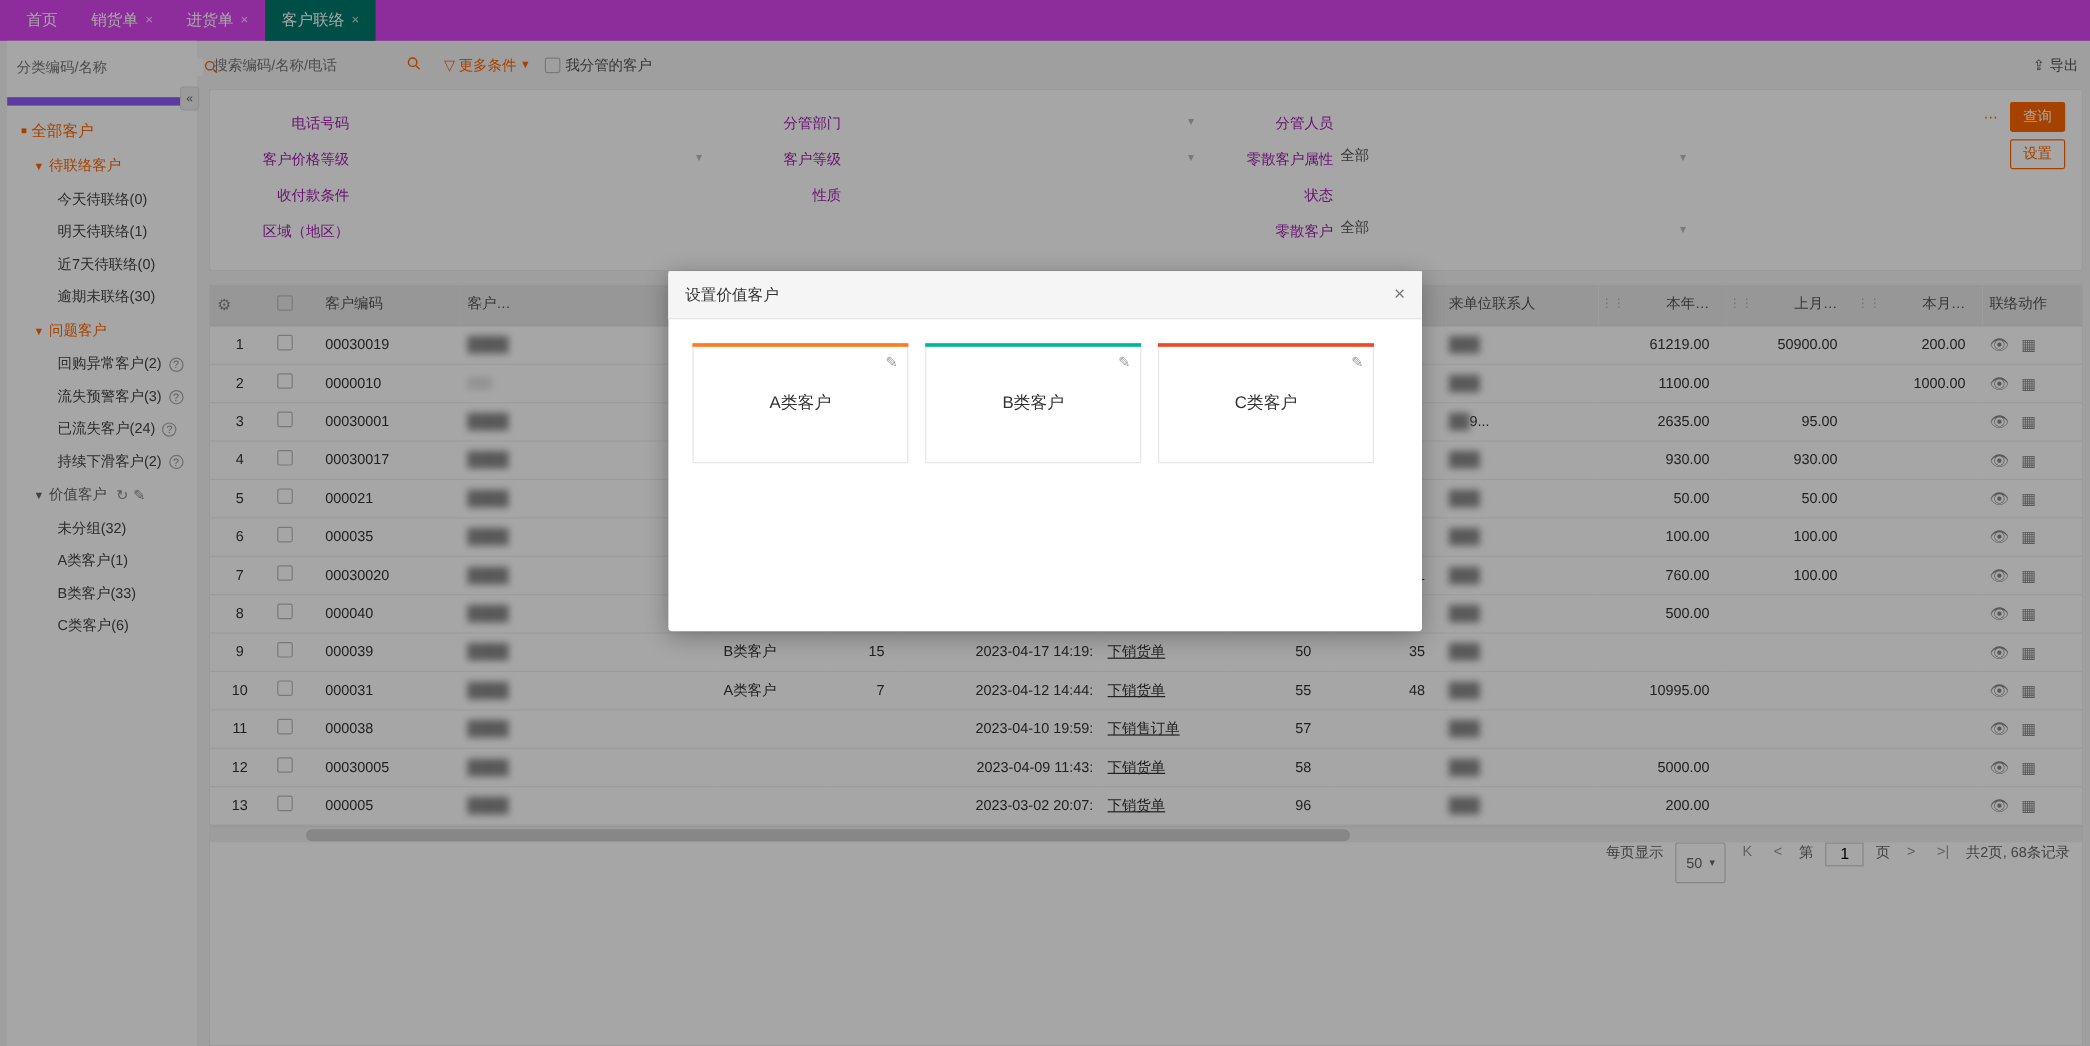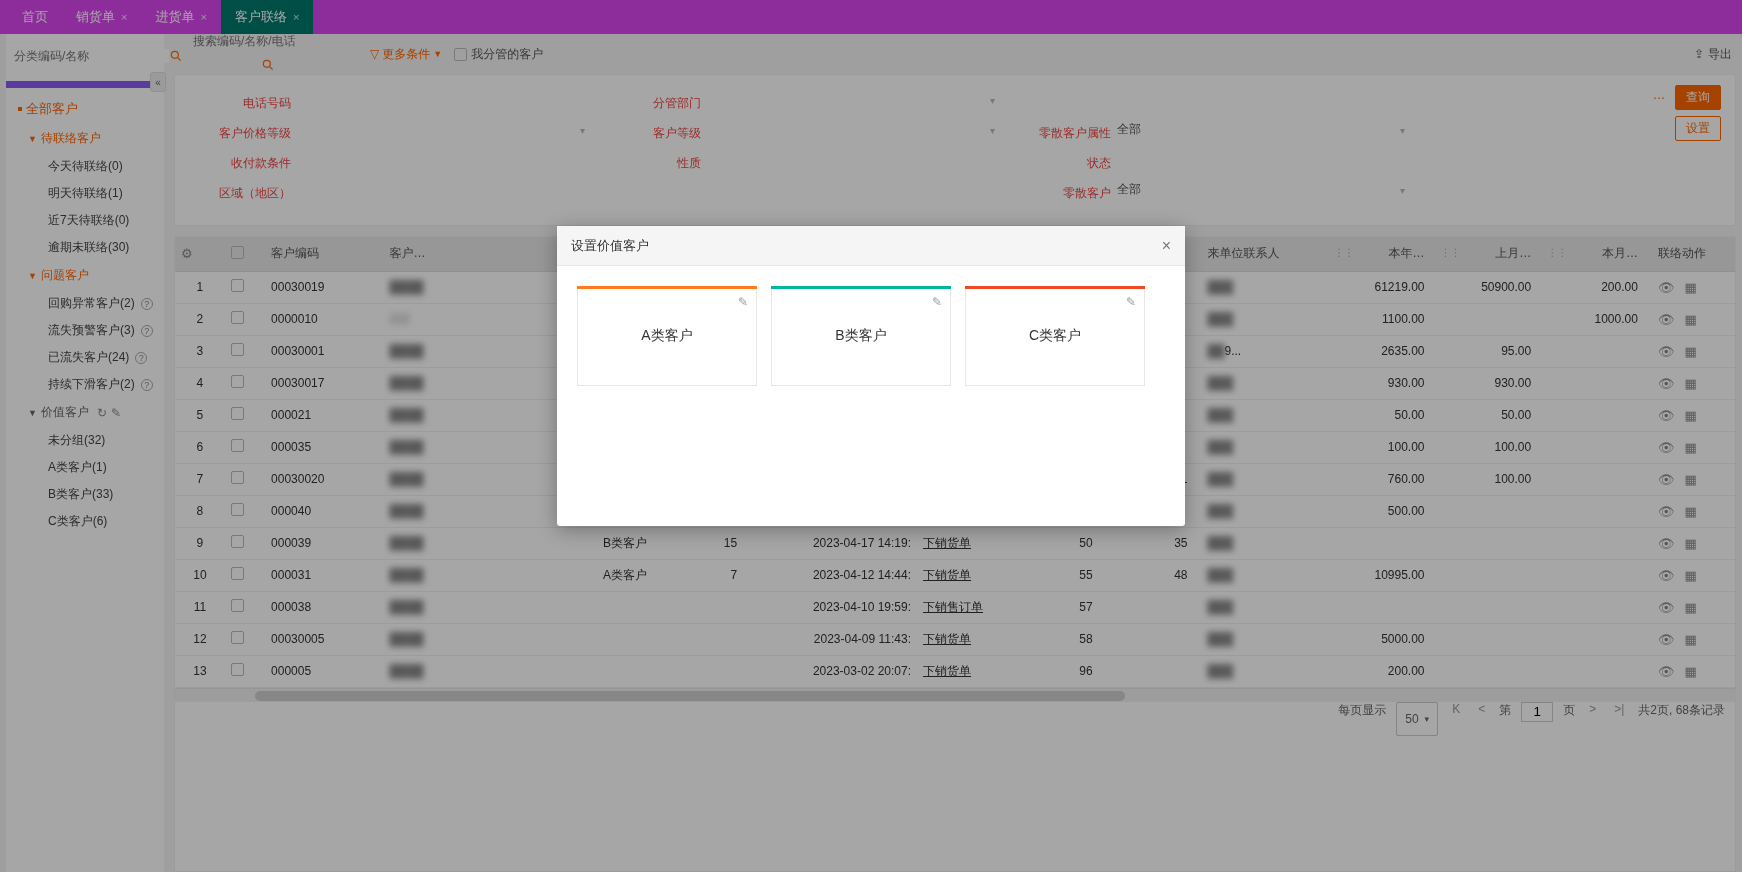--- a/index.html
+++ b/index.html
@@ -23,32 +23,32 @@
 .tree-group.gray { color: #666; }
 .tree-item { color: #444; padding: 5px 4px 5px 34px; display: flex; align-items: center; gap: 4px; }
 .bullet { width: 4px; height: 4px; background: currentColor; display: inline-block; }
 .caret { font-size: 9px; }
 .tree .qmark { width: 12px; height: 12px; border: 1px solid #aaa; border-radius: 50%; display: inline-flex; align-items: center; justify-content: center; font-size: 9px; color: #888; margin-left: 2px; }
 .value-icons { margin-left: 4px; display: inline-flex; gap: 4px; color: #888; }
 
 
 .content { position: absolute; top: 34px; left: 174px; right: 6px; bottom: 0; display: flex; flex-direction: column; }
 .toolbar { height: 40px; display: flex; align-items: center; gap: 12px; padding: 0 4px; }
-.tool-search { display: flex; align-items: center; gap: 10px; width: 180px; flex-direction: column; }
+.tool-search { display: flex; align-items: center; gap: 10px; width: 180px; }
 .tool-search input { border: none; background: transparent; outline: none; width: 150px; font-size: 12px; }
 .tool-more { color: #ff6600; display: flex; align-items: center; gap: 3px; }
 .tool-check { display: flex; align-items: center; gap: 4px; color: #555; }
 .tool-spacer { flex: 1; }
 .tool-export { display: flex; align-items: center; gap: 4px; color: #555; }
 
 
 .filters { background: #fff; border: 1px solid #eee; border-radius: 3px; padding: 10px 16px 14px; position: relative; }
 .filter-row { display: flex; gap: 10px; margin: 6px 0; }
 .filter-cell { width: 400px; display: flex; align-items: center; }
-.flabel { width: 100px; text-align: right; color: #ef4444; font-size: 12px; }
+.flabel { width: 100px; text-align: right; color: #a21caf; font-size: 12px; }
 .fval { flex: 1; height: 24px; position: relative; }
 .fval .dd { position: absolute; right: 6px; top: 4px; color: #bbb; font-size: 10px; }
 .btn-stack { position: absolute; right: 14px; top: 10px; display: flex; flex-direction: column; gap: 6px; align-items: flex-end; }
 .btn { border: 1px solid #ff6600; padding: 3px 10px; border-radius: 2px; font-size: 12px; cursor: pointer; }
 .btn.primary { background: #ff6600; color: #fff; }
 .btn.ghost { color: #ff6600; background: #fff; }
 .ellips { color: #ff6600; padding: 0 6px; }
 
 
 .table-wrap { flex: 1; margin-top: 10px; background: #fff; border: 1px solid #eee; display: flex; flex-direction: column; overflow: hidden; }
@@ -198,20 +198,24 @@
       <div class="filter-row">
         <div class="filter-cell">
             <span class="flabel">电话号码</span>
             <div class="fval"></div>
           </div>
         <div class="filter-cell">
             <span class="flabel">分管部门</span>
             <div class="fval">
               <span class="dd">▾</span>
             </div>
+          </div>
+        <div class="filter-cell">
+            <span class="flabel">分管人员</span>
+            <div class="fval"></div>
           </div>
       </div>
       <div class="filter-row">
         <div class="filter-cell">
             <span class="flabel">客户价格等级</span>
             <div class="fval">
               <span class="dd">▾</span>
             </div>
           </div>
         <div class="filter-cell">

